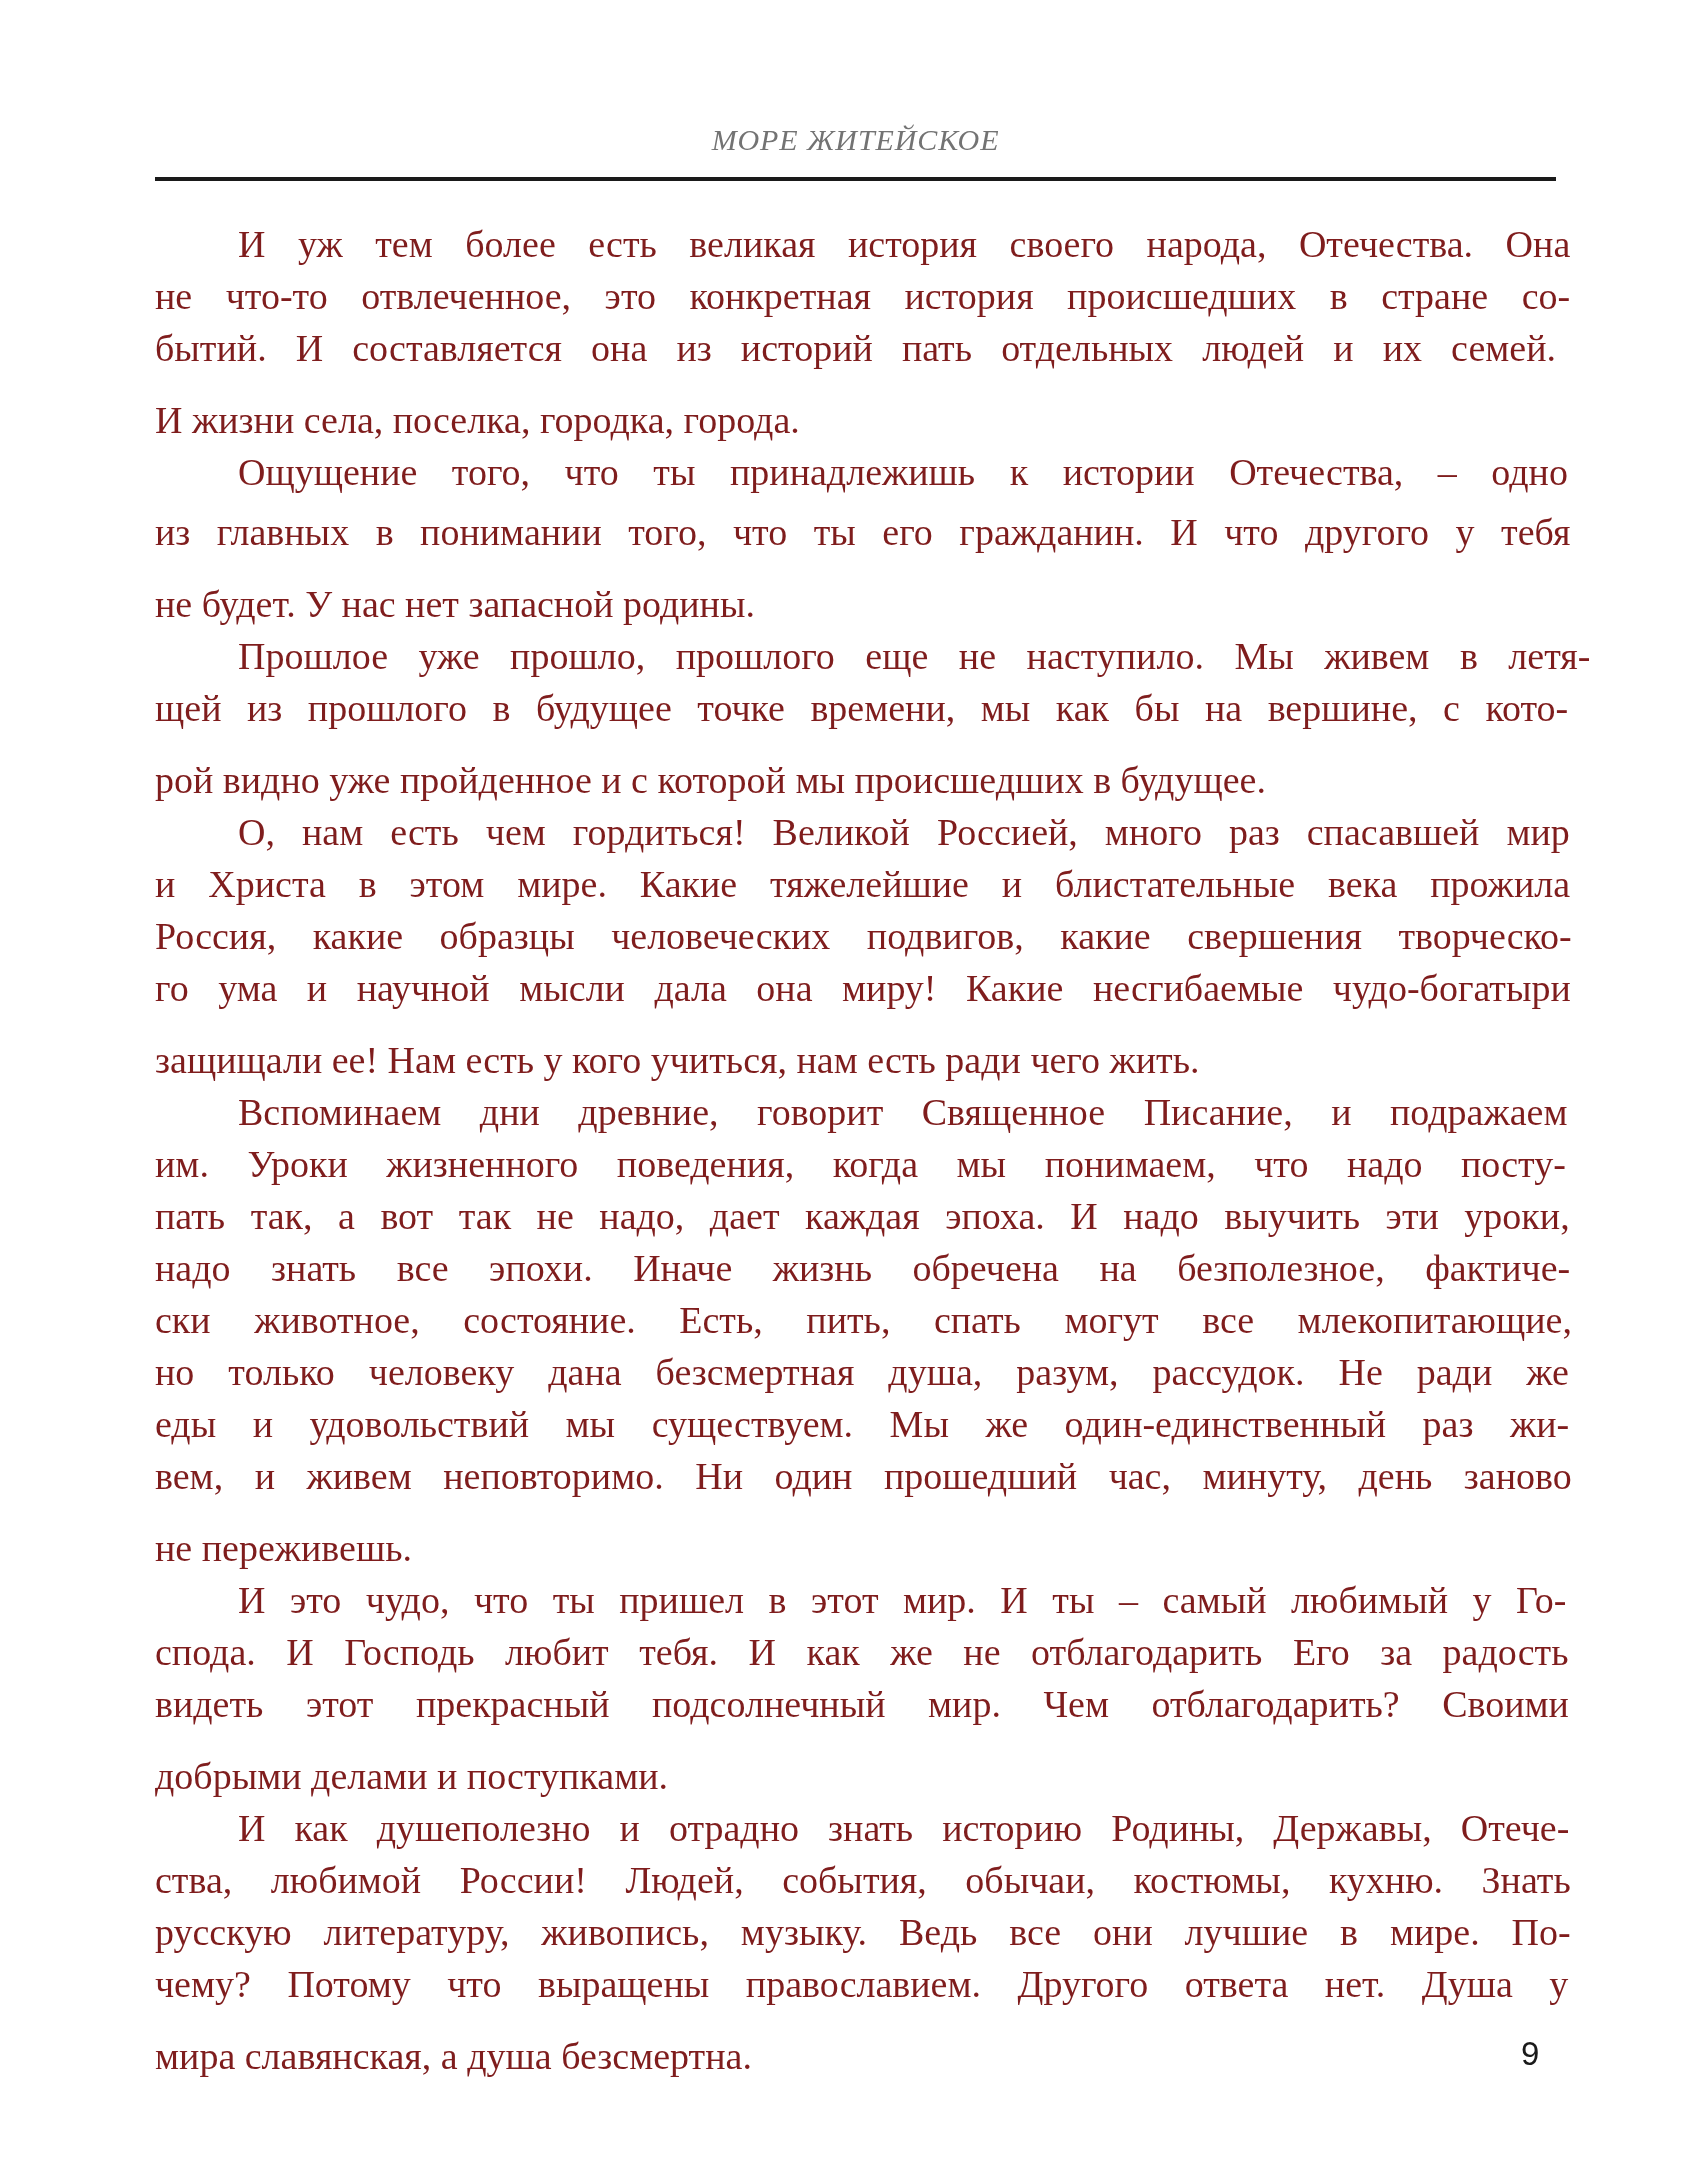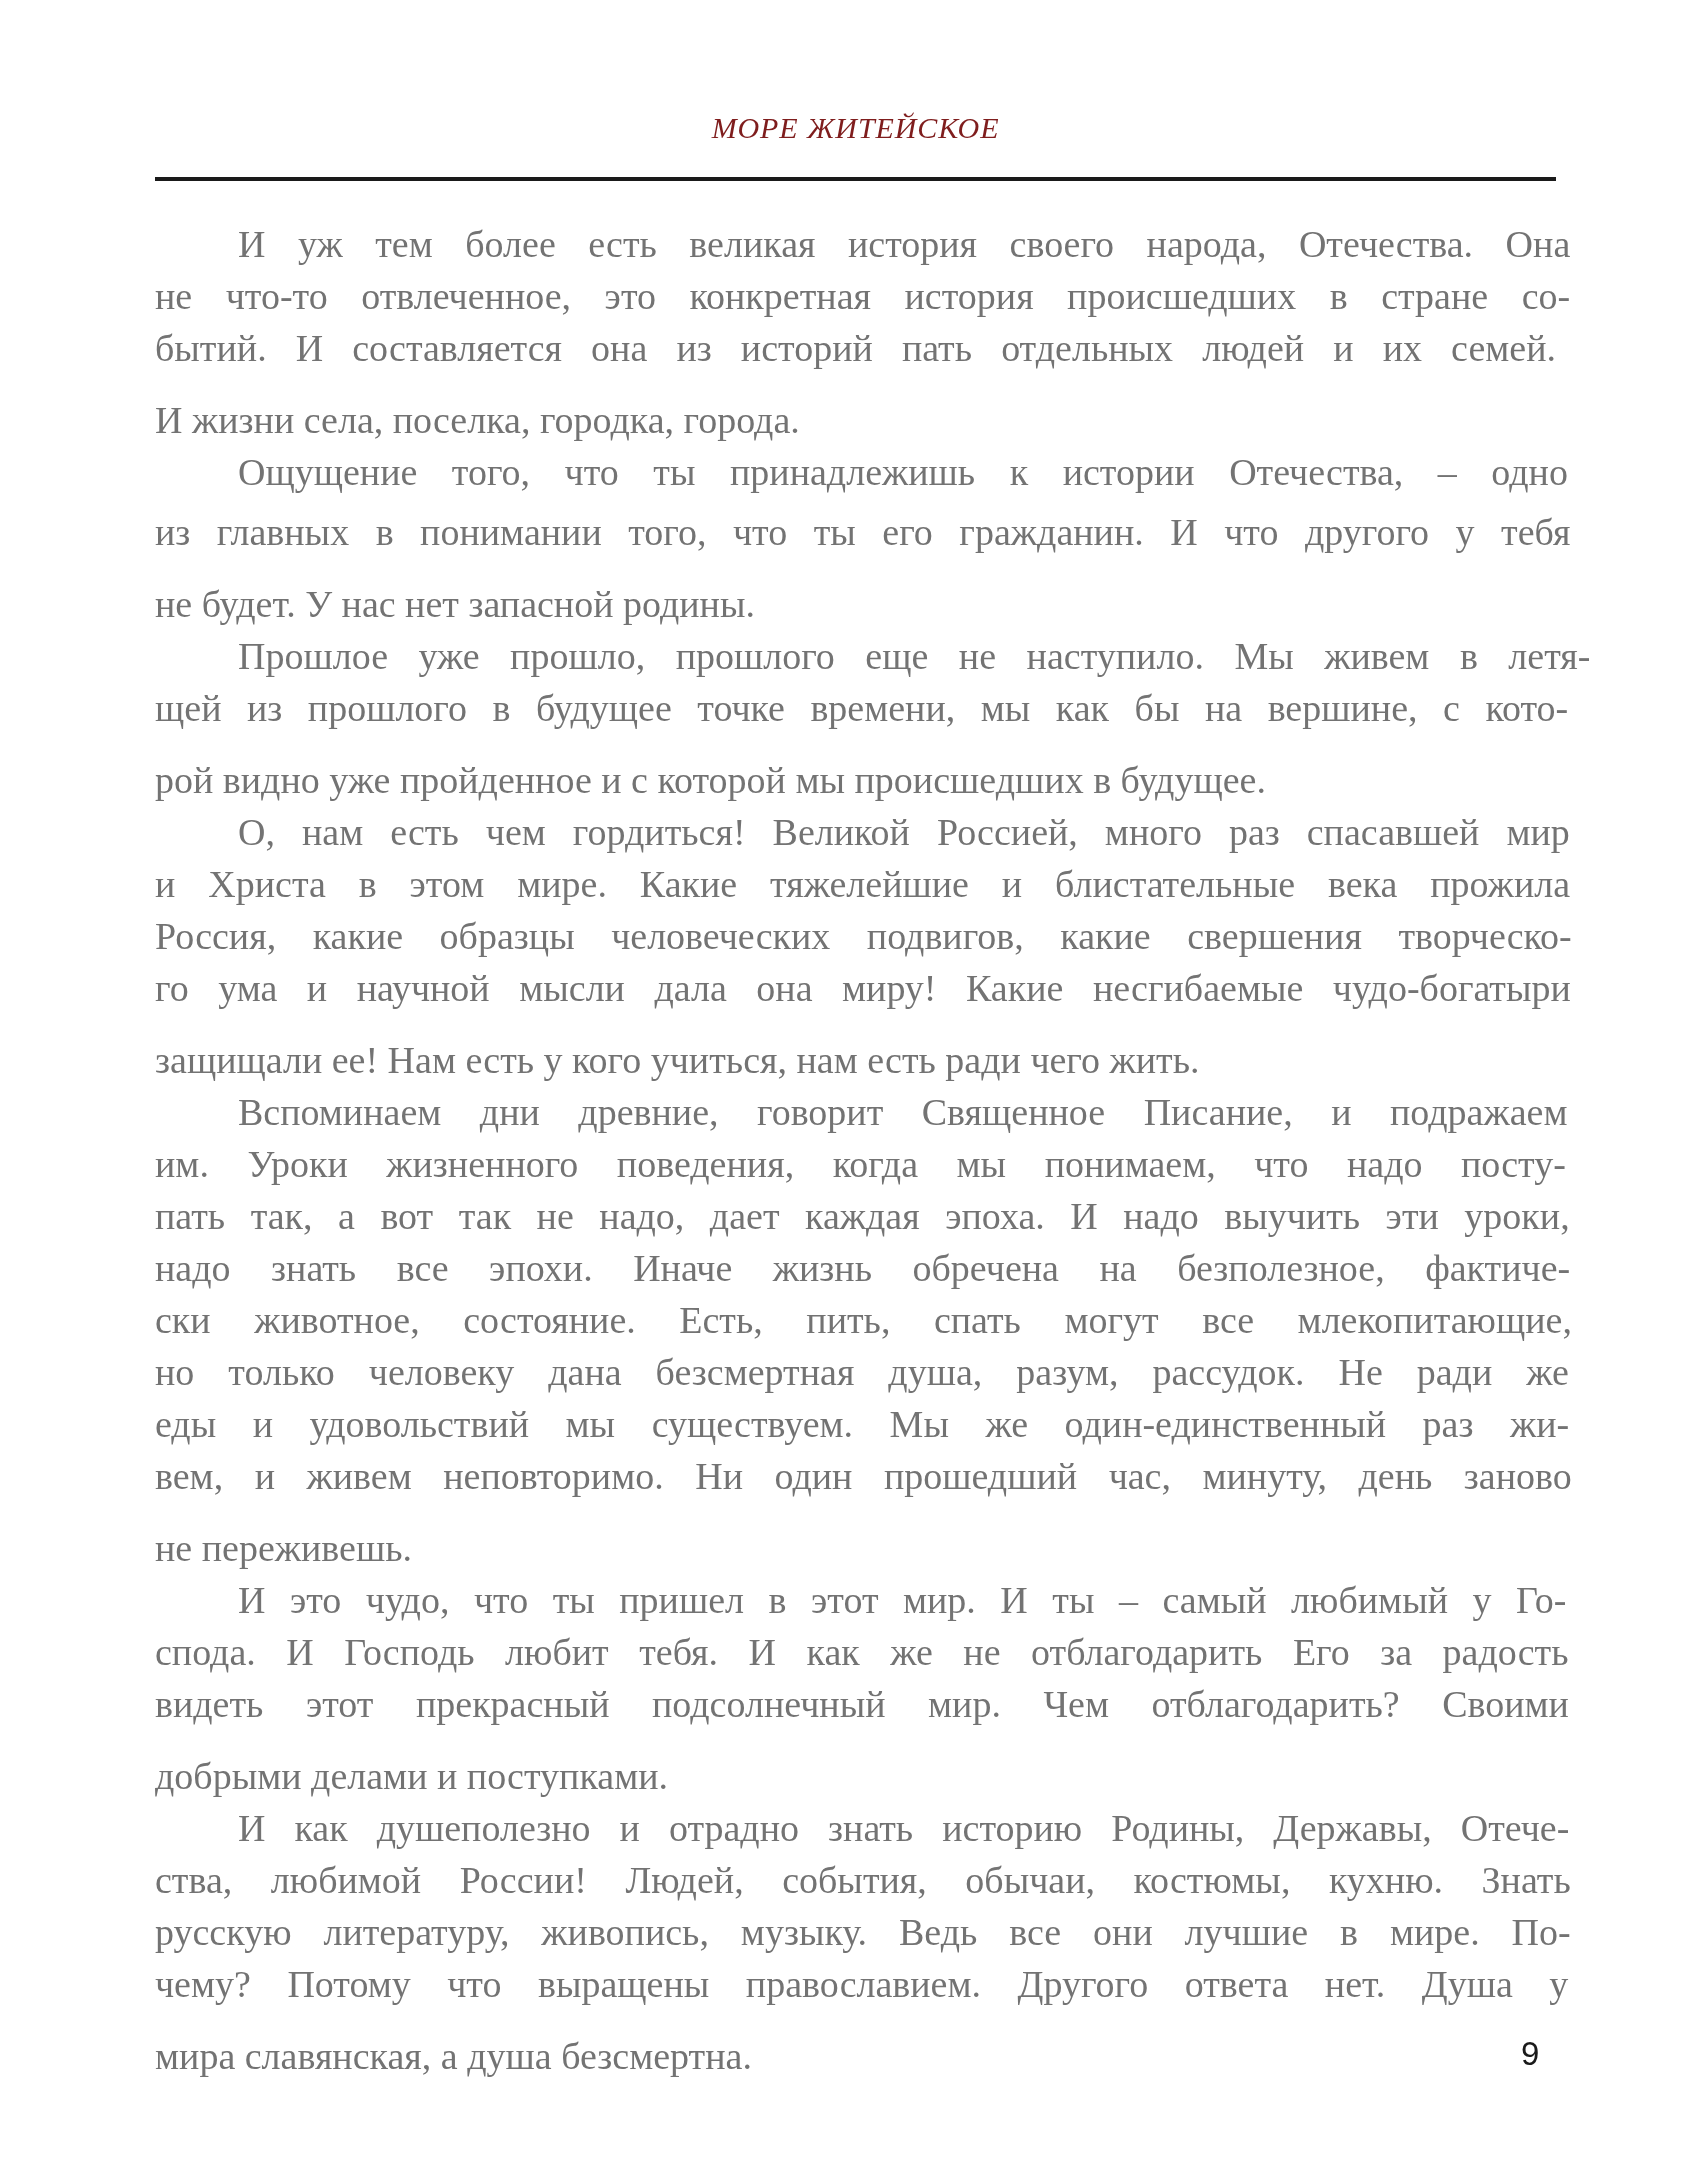--- a/index.html
+++ b/index.html
@@ -1,26 +1,26 @@
 <!DOCTYPE html>
 <html style="font-size:14px"><head>
 <meta charset="utf-8">
 <style>
   html, body { margin: 0; padding: 0; background: #ffffff; }
   body { width: 1702px; height: 2177px; position: relative; overflow: hidden; color: #1a1a1a; }
   .running-head {
-    position: absolute; left: 155px; width: 1401px; top: 111px;
+    position: absolute; left: 155px; width: 1401px; top: 123px;
     text-align: center; font-family: "Liberation Serif", serif; font-style: italic;
-    font-size: 30px; letter-spacing: 0.9px; color: #7f1d1d;
+    font-size: 30px; letter-spacing: 0.9px; color: #737373;
   }
   .rule { position: absolute; left: 155px; width: 1401px; top: 177px; height: 3.5px; background: #1a1a1a; }
   .body-text {
     position: absolute; left: 155px; top: 218px; width: 1401px;
     font-family: "Liberation Serif", serif; font-size: 38px; line-height: 52px;
-    text-align: justify; color: #737373;
+    text-align: justify; color: #7f1d1d;
   }
   .para { margin: 0; text-indent: 83px; }
   .line { display: block; text-align-last: justify; white-space: nowrap; }
   .line.last { text-align-last: left; margin-top: 20px; }
   .page-number {
     position: absolute; left: 1521px; top: 2035px;
     font-family: "Liberation Sans", sans-serif; font-size: 33px; color: #1a1a1a;
   }
 </style>
 </head>

